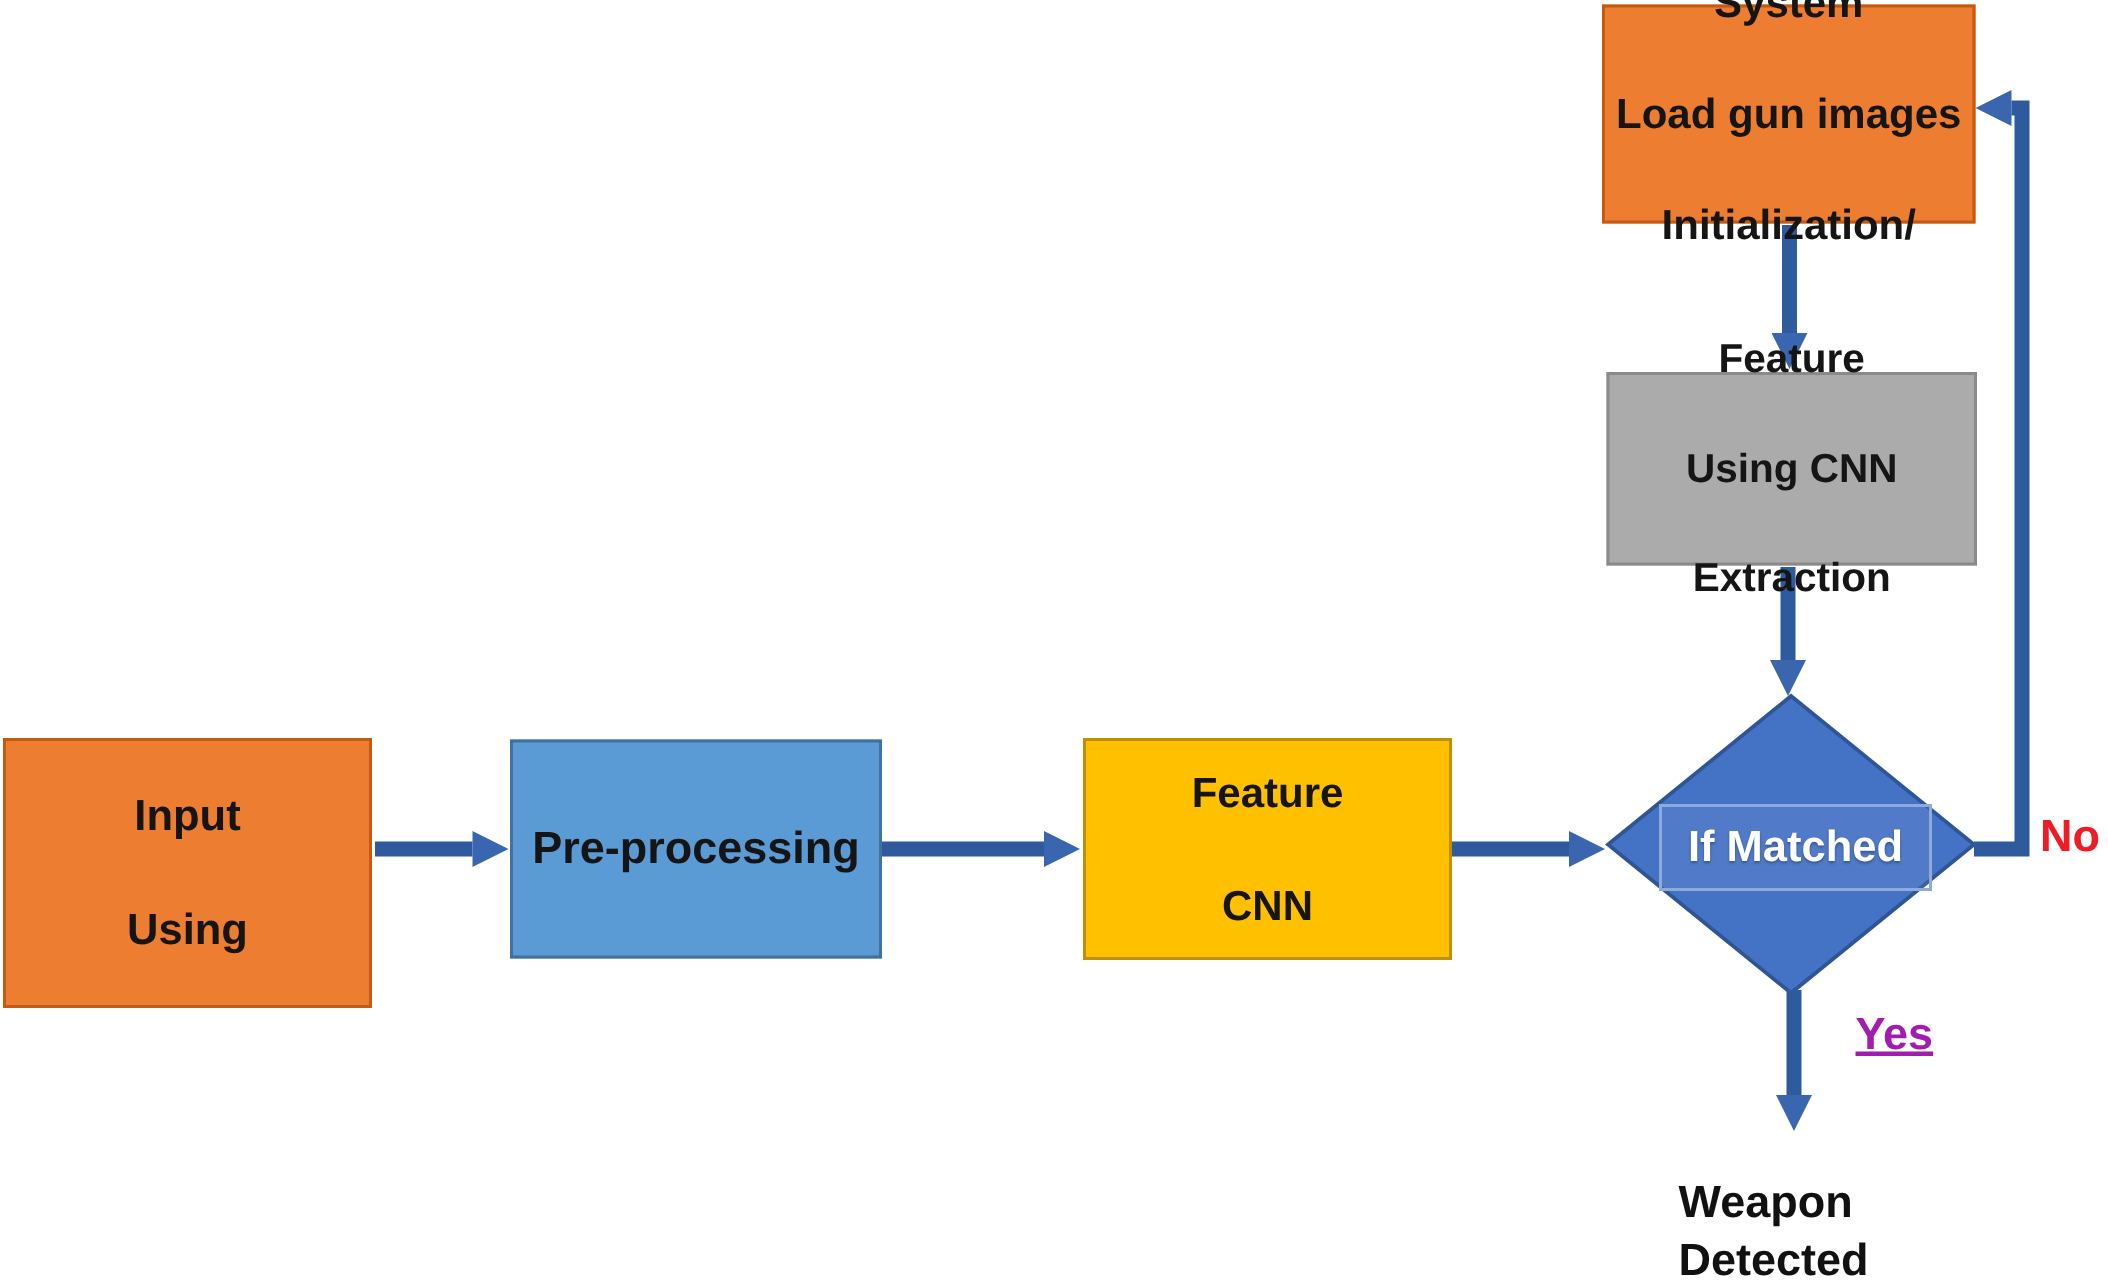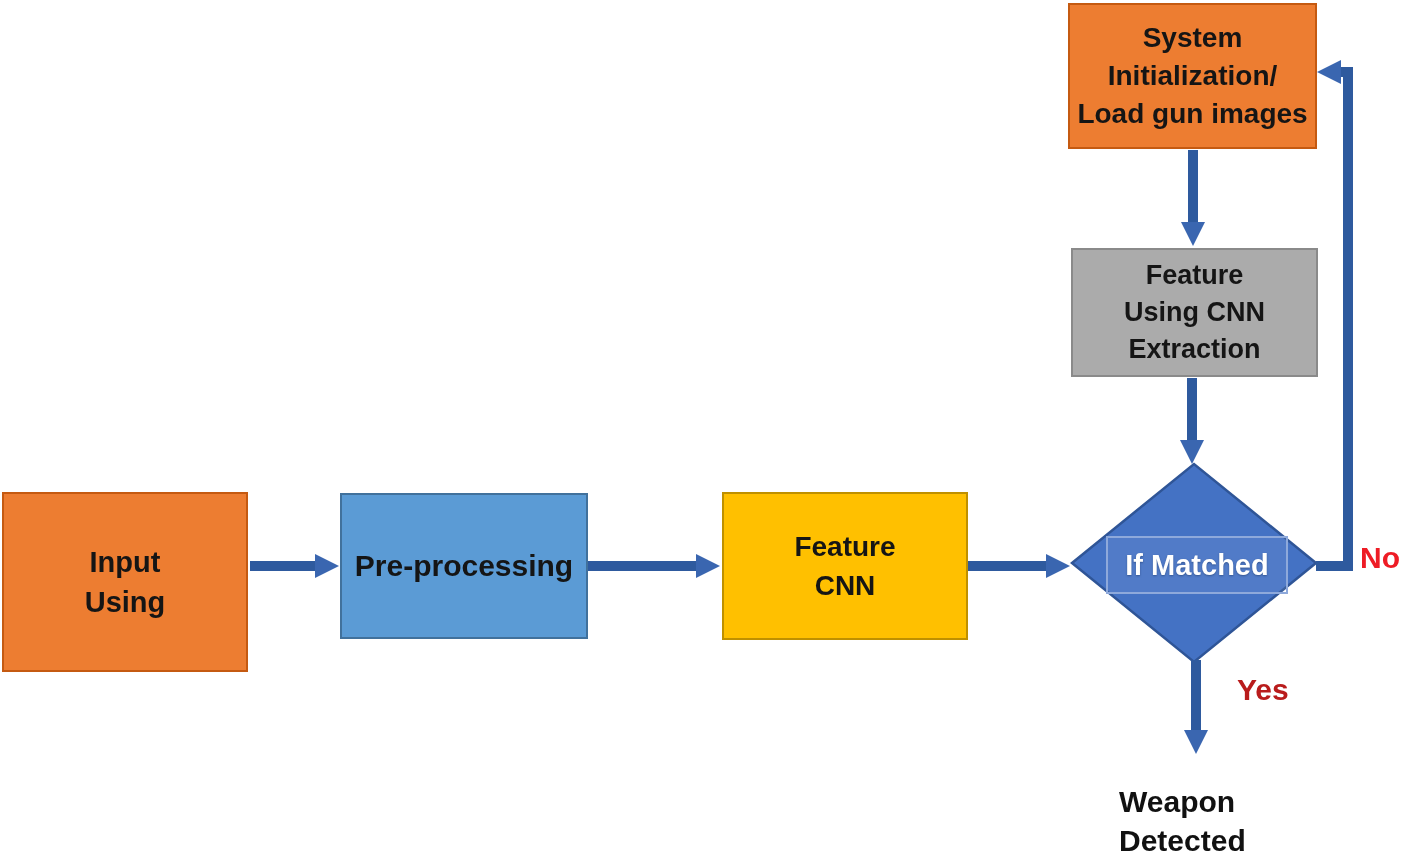--- a/index.html
+++ b/index.html
@@ -14,20 +14,21 @@
   .node {
     position: absolute;
     box-sizing: border-box;
     display: flex;
     flex-direction: column;
     align-items: center;
     justify-content: center;
     text-align: center;
     font-weight: bold;
     color: #151515;
+    gap: 36px;
   }
   .node .line { white-space: nowrap; }
 
   #node-input-frame {
     left: 2px; top: 492px; width: 246px; height: 180px;
     background: #ED7D31; border: 2px solid #C55A11;
     font-size: 29px; line-height: 40px;
   }
   #node-pre-processing {
     left: 340px; top: 493px; width: 248px; height: 146px;
@@ -64,21 +65,21 @@
     position: absolute;
     left: 1119px; top: 782px;
     font-weight: bold; font-size: 30px; line-height: 39px;
     color: #111111; text-align: left;
   }
   .branch-label {
     position: absolute;
     font-weight: bold; font-size: 30px; line-height: 32px;
     white-space: nowrap;
   }
-  #label-yes { left: 1237px; top: 674px; color: #b91c1c; }
+  #label-yes { left: 1237px; top: 674px; color: #a21caf; text-decoration: underline; }
   #label-no  { left: 1360px; top: 542px; color: #EE1C25; }
 
   #wires { position: absolute; left: 0; top: 0; }
 </style>
 </head>
 <body>
 
 <div id="canvas">
 
   <svg id="wires" width="1405" height="858" viewBox="0 0 1405 858">
@@ -109,22 +110,22 @@
     <div class="line">Pre-processing</div>
   </div>
 
   <div class="node" id="node-feature-by-cnn">
     <div class="line">Feature</div>
     <div class="line">CNN</div>
   </div>
 
   <div class="node" id="node-system-init">
     <div class="line">System</div>
+    <div class="line">Load gun images</div>
     <div class="line">Initialization/</div>
-    <div class="line">Load gun images</div>
   </div>
 
   <div class="node" id="node-feature-using-cnn">
     <div class="line">Feature</div>
     <div class="line">Using CNN</div>
     <div class="line">Extraction</div>
   </div>
 
   <div id="diamond-label-box">
     <span>If Matched</span>

